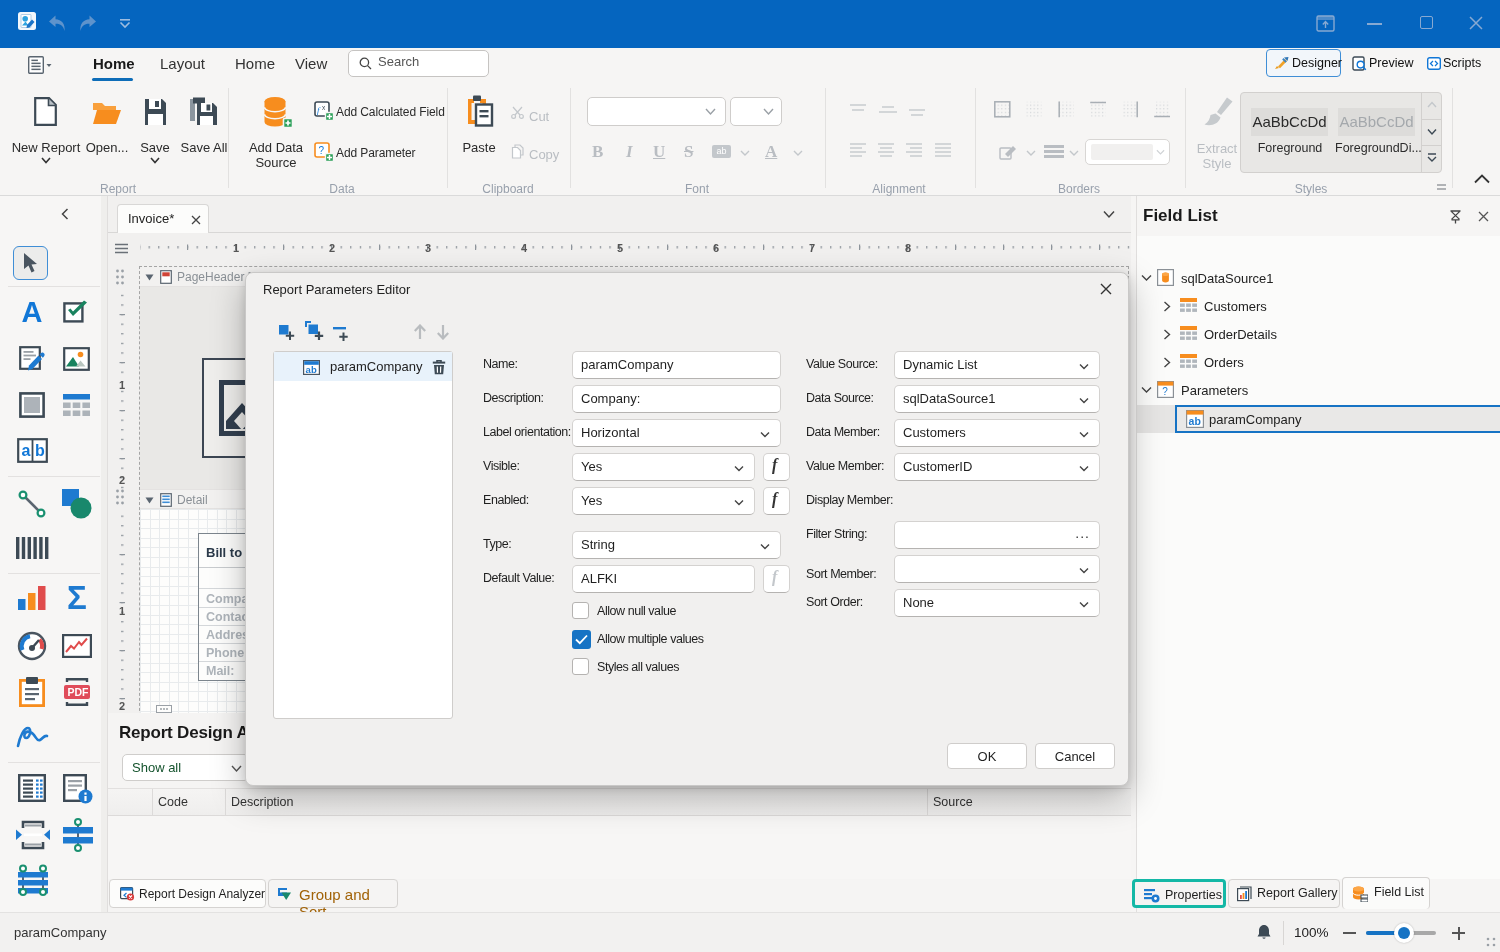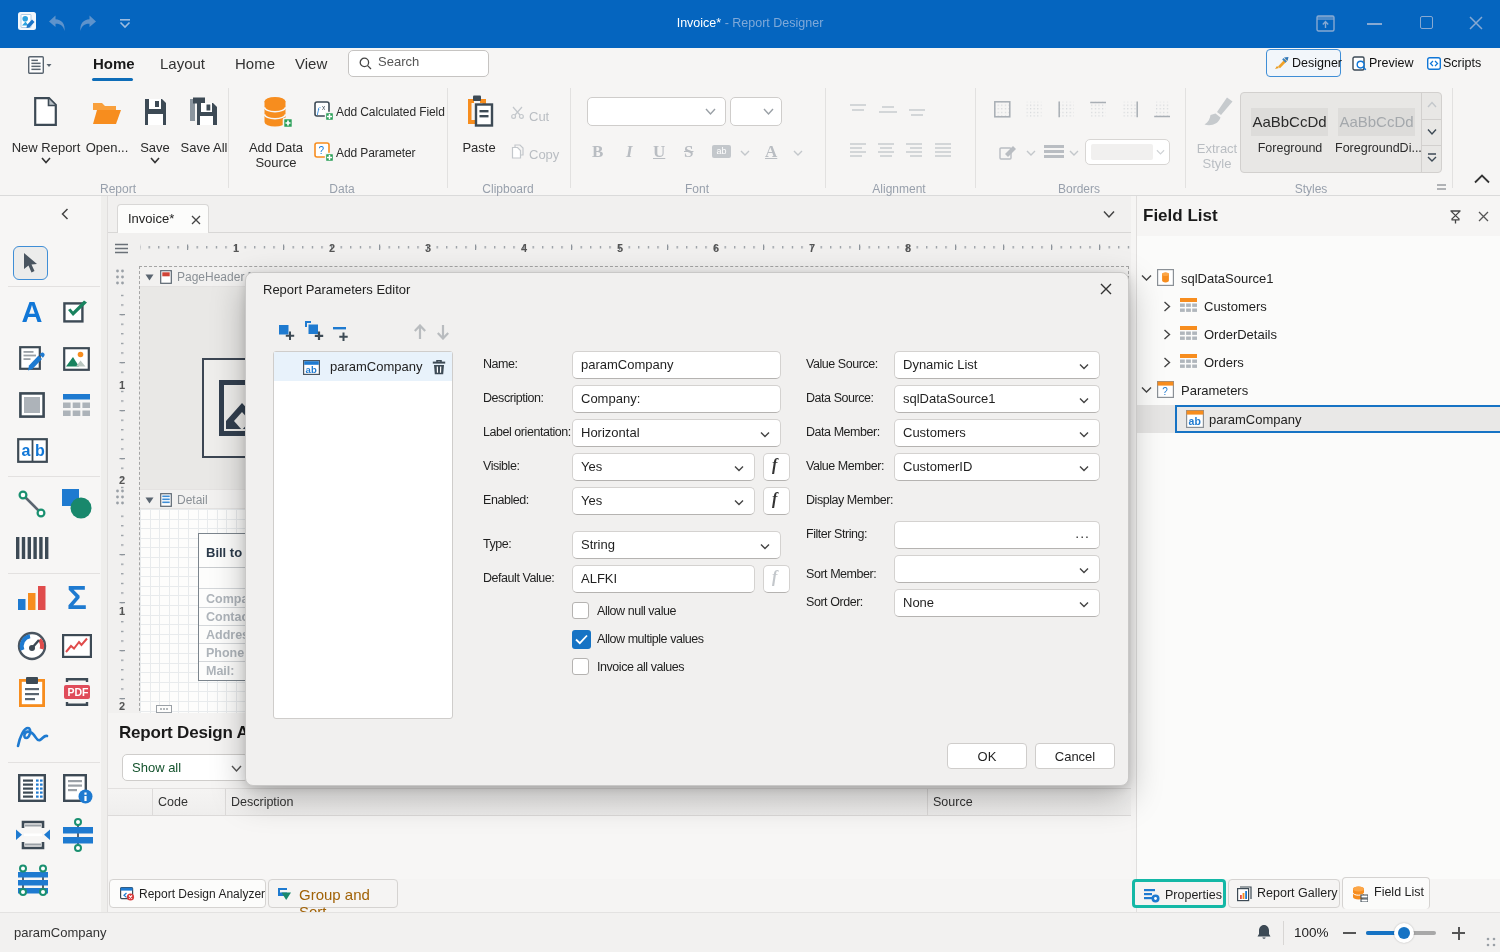--- a/index.html
+++ b/index.html
@@ -41,21 +41,20 @@
 
 #dialog { left:245px; top:272px; width:884px; height:514px; background:#f1f0ef; border-radius:8px; border:1px solid #c9c8c7; box-shadow:0 12px 34px rgba(0,0,0,0.28), 0 2px 8px rgba(0,0,0,0.12); }
 
 .fl-label { position:absolute; font-size:12.5px; letter-spacing:-0.45px; color:#1f1f1f; white-space:nowrap; }
 .inputbox { position:absolute; height:28px; background:#fff; border:1px solid #d4d2d0; border-bottom-color:#b5b3b1; border-radius:5px; font-size:13px; color:#1f1f1f; padding:5px 8px 0 8px; }
 .chev { position:absolute; width:10px; height:10px; }
 </style>
 </head>
 <body>
 <div class="abs" id="titlebar">
-  <div class="ttl"><span style="color:#fff;">Invoice*</span><span class="dim"> - Report Designer</span></div>
 
   <svg class="abs" style="left:18px;top:12px;" width="18" height="18" viewBox="0 0 18 18">
     <rect x="0" y="0" width="18" height="18" rx="2.5" fill="#f2f7fc"></rect>
     <rect x="3" y="2.5" width="10" height="13" rx="0.5" fill="#fff" stroke="#9ec1e0" stroke-width="0.8"></rect>
     <circle cx="7.2" cy="6.8" r="2.8" fill="#2ea3e0"></circle>
     <path d="M4 13.5 L7.5 9.5 L10.5 13.5 Z" fill="#2ea3e0"></path>
     <path d="M9 13 L14 7.5 L16.5 10 L11.5 15.5 L8.5 16 Z" fill="#1b74c8"></path>
   </svg>
 
   <svg class="abs" style="left:48px;top:15px;" width="19" height="17" viewBox="0 0 19 17">
@@ -910,21 +909,21 @@
 
   <div style="position:absolute;left:326px;top:329px;width:17px;height:17px;background:#fff;border:1px solid #b5b3b1;border-radius:3px;"></div>
   <span class="fl-label" style="left:351px;top:331px;">Allow null value</span>
   <div style="position:absolute;left:326px;top:357px;width:19px;height:19px;background:#1673c4;border-radius:3px;">
     <svg style="position:absolute;left:3px;top:4px;" width="13" height="11" viewBox="0 0 13 11">
         <path d="M1 5.5 L4.8 9.2 L12 1.5" stroke="#fff" stroke-width="1.8" fill="none"></path>
       </svg>
   </div>
   <span class="fl-label" style="left:351px;top:359px;">Allow multiple values</span>
   <div style="position:absolute;left:326px;top:385px;width:17px;height:17px;background:#fff;border:1px solid #b5b3b1;border-radius:3px;"></div>
-  <span class="fl-label" style="left:351px;top:387px;">Invoice all values</span>
+  <span class="fl-label" style="left:351px;top:387px;">Styles all values</span>
 
   <span class="fl-label" style="left:560px;top:84px;">Value Source:</span>
   <div class="inputbox" style="left:648px;top:78px;width:206px;">Dynamic List
     <svg class="chev" style="right:10px;top:10px;" viewBox="0 0 10 8">
         <path d="M1 1.5 L5 5.5 L9 1.5" stroke="#444" stroke-width="1.4" fill="none"></path>
       </svg>
   </div>
   <span class="fl-label" style="left:560px;top:118px;">Data Source:</span>
   <div class="inputbox" style="left:648px;top:112px;width:206px;">sqlDataSource1
     <svg class="chev" style="right:10px;top:10px;" viewBox="0 0 10 8">

